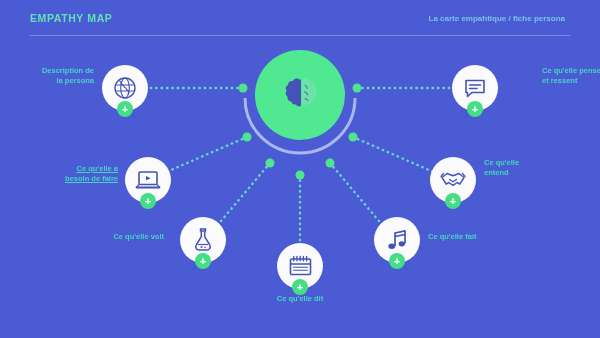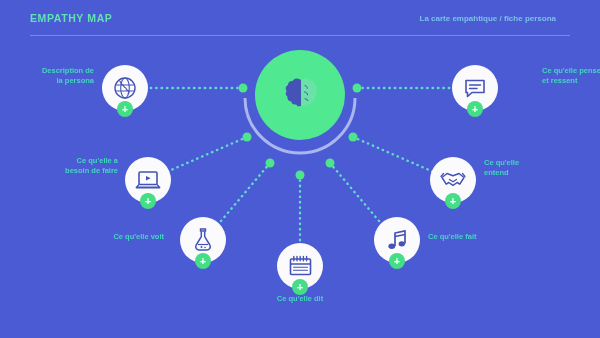--- a/index.html
+++ b/index.html
@@ -33,21 +33,21 @@
     left: 0;
     top: 0;
     font-size: 10.5px;
     font-weight: bold;
     letter-spacing: 0.6px;
     color: #5fe3b4;
     white-space: nowrap;
   }
   #subtitle {
     position: absolute;
-    right: 14px;
+    right: 5px;
     top: 2px;
     font-size: 8px;
     font-weight: bold;
     color: #79c2e8;
     white-space: nowrap;
   }
   #headrule {
     position: absolute;
     left: 0;
     right: 0;
@@ -212,21 +212,21 @@
         <svg width="26" height="24" viewBox="0 0 26 24" xmlns="http://www.w3.org/2000/svg">
           <rect x="4" y="4" width="18" height="12.5" rx="1.2" fill="none" stroke="#4453b5" stroke-width="1.6"></rect>
           <path d="M11 8l4.6 2.3L11 12.6z" fill="#4453b5"></path>
           <path d="M1.5 19.5h23" stroke="#4453b5" stroke-width="1.8" stroke-linecap="round"></path>
           <path d="M4 16.5l-2.5 3M22 16.5l2.5 3" stroke="#4453b5" stroke-width="1.4"></path>
         </svg>
       </span>
     </div>
     <div class="plus">+</div>
   </div>
-  <div class="label r" style="left:28px; top:156px; width:90px;">Ce qu'elle a
+  <div class="label r" style="left:28px; top:164px; width:90px;text-decoration:underline;">Ce qu'elle a
 besoin de faire</div>
 
   <div class="node" style="left:430px; top:157px;">
     <div class="disc">
       <span>
         <svg width="26" height="22" viewBox="0 0 26 22" xmlns="http://www.w3.org/2000/svg">
           <path d="M2 8.5l5-4 6 2.2 6-2.2 5 4-4.2 6.6-2.6-1.6-4.2 2.8-4.2-2.8-2.6 1.6z" fill="none" stroke="#4453b5" stroke-width="1.5" stroke-linejoin="round"></path>
           <path d="M9.5 10.5l3.5 2.2 3.5-2.2" fill="none" stroke="#4453b5" stroke-width="1.3" stroke-linecap="round"></path>
           <path d="M1 7.5l2.5-3M25 7.5l-2.5-3" stroke="#4453b5" stroke-width="1.3" stroke-linecap="round"></path>
         </svg>

